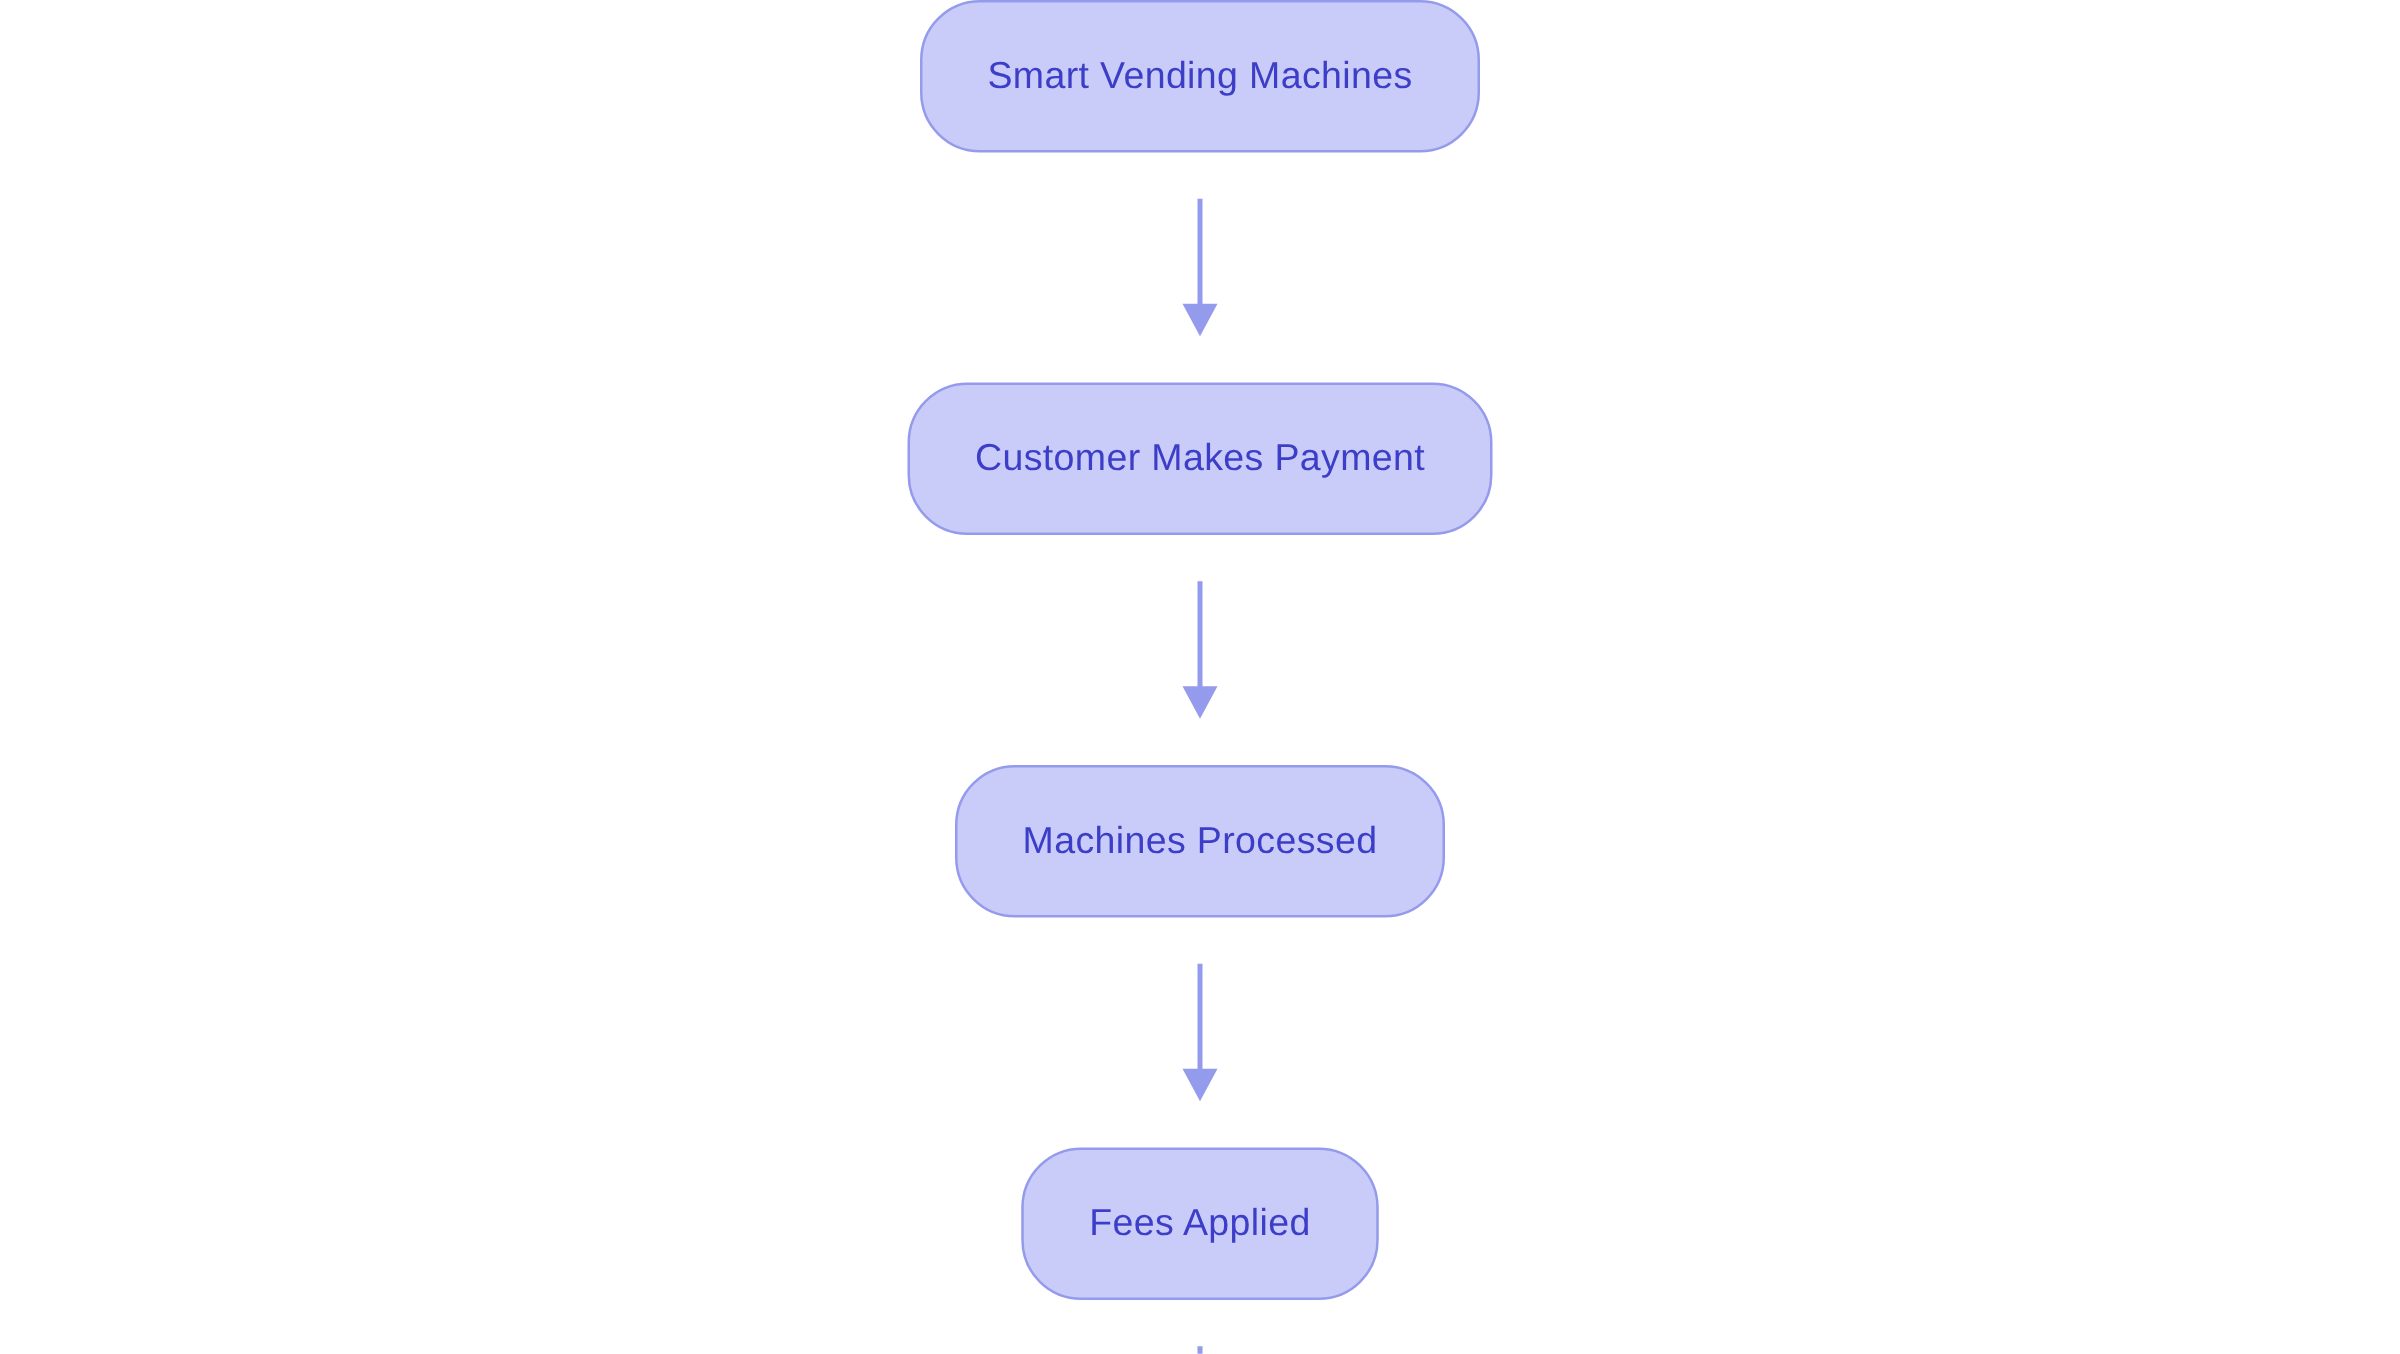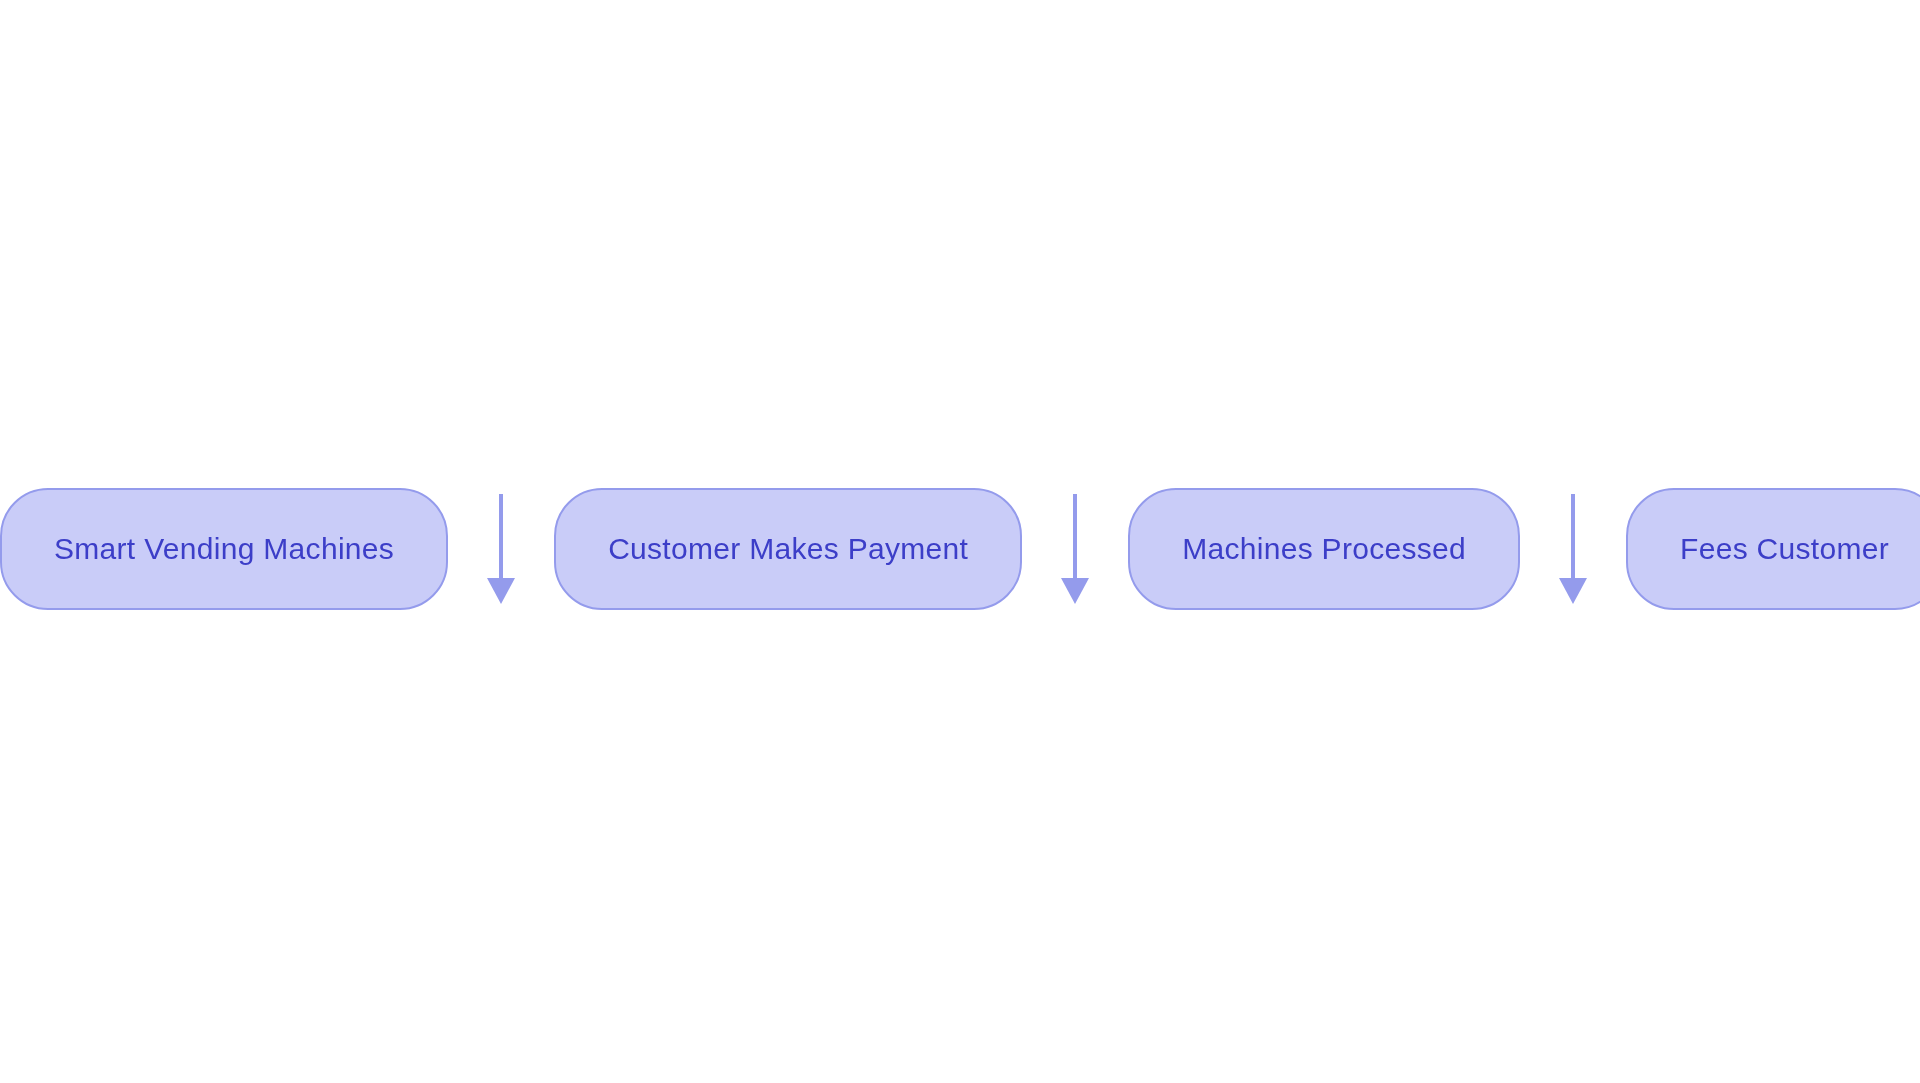--- a/index.html
+++ b/index.html
@@ -16,23 +16,22 @@
     background: var(--bg);
     width: 1920px;
     height: 1083px;
     overflow: hidden;
     font-family: "Liberation Sans", sans-serif;
   }
   .canvas {
     width: 1920px;
     height: 1083px;
     display: flex;
-    flex-direction: row;
+    flex-direction: column;
     align-items: center;
-    padding-top: 15px;
     gap: 37px;
   }
   .node {
     height: 122px;
     min-height: 122px;
     padding: 0 52px;
     border-radius: 48px;
     background: var(--node-fill);
     border: 2px solid var(--node-border);
     display: flex;
@@ -100,21 +99,21 @@
   <div class="node">
     <span class="node-label">Machines Processed</span>
   </div>
 
   <div class="arrow">
     <div class="arrow-line"></div>
     <div class="arrow-head"></div>
   </div>
 
   <div class="node">
-    <span class="node-label">Fees Customer</span>
+    <span class="node-label">Fees Applied</span>
   </div>
 
   <div class="arrow">
     <div class="arrow-line"></div>
     <div class="arrow-head"></div>
   </div>
 
 
 </main>
 

